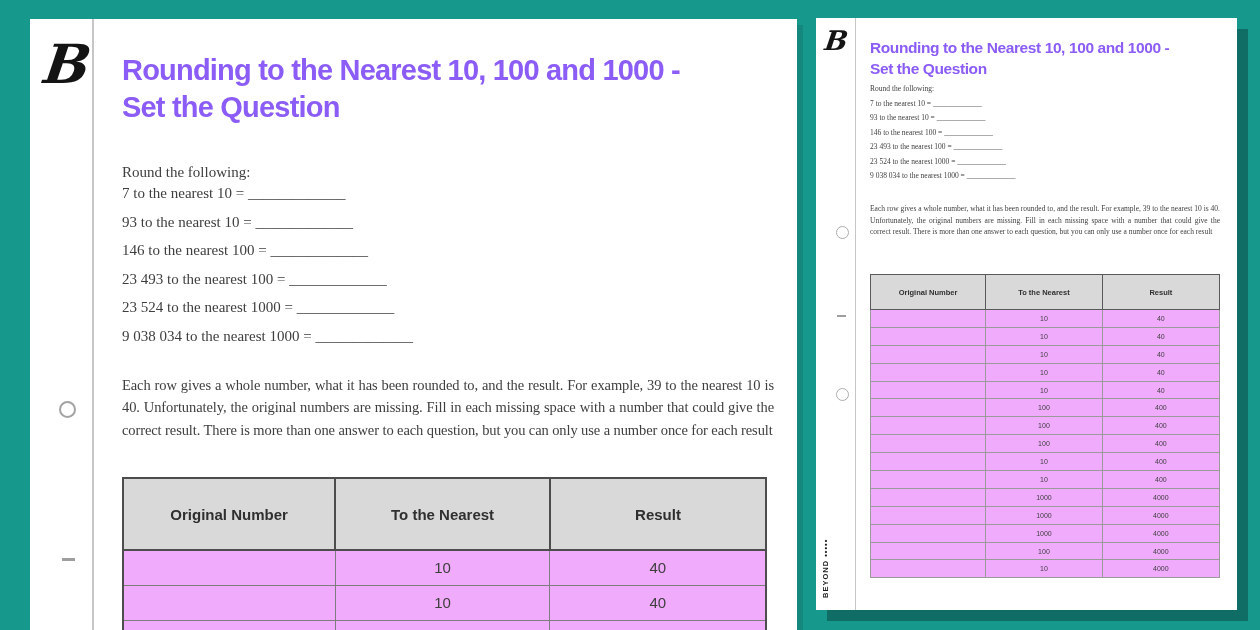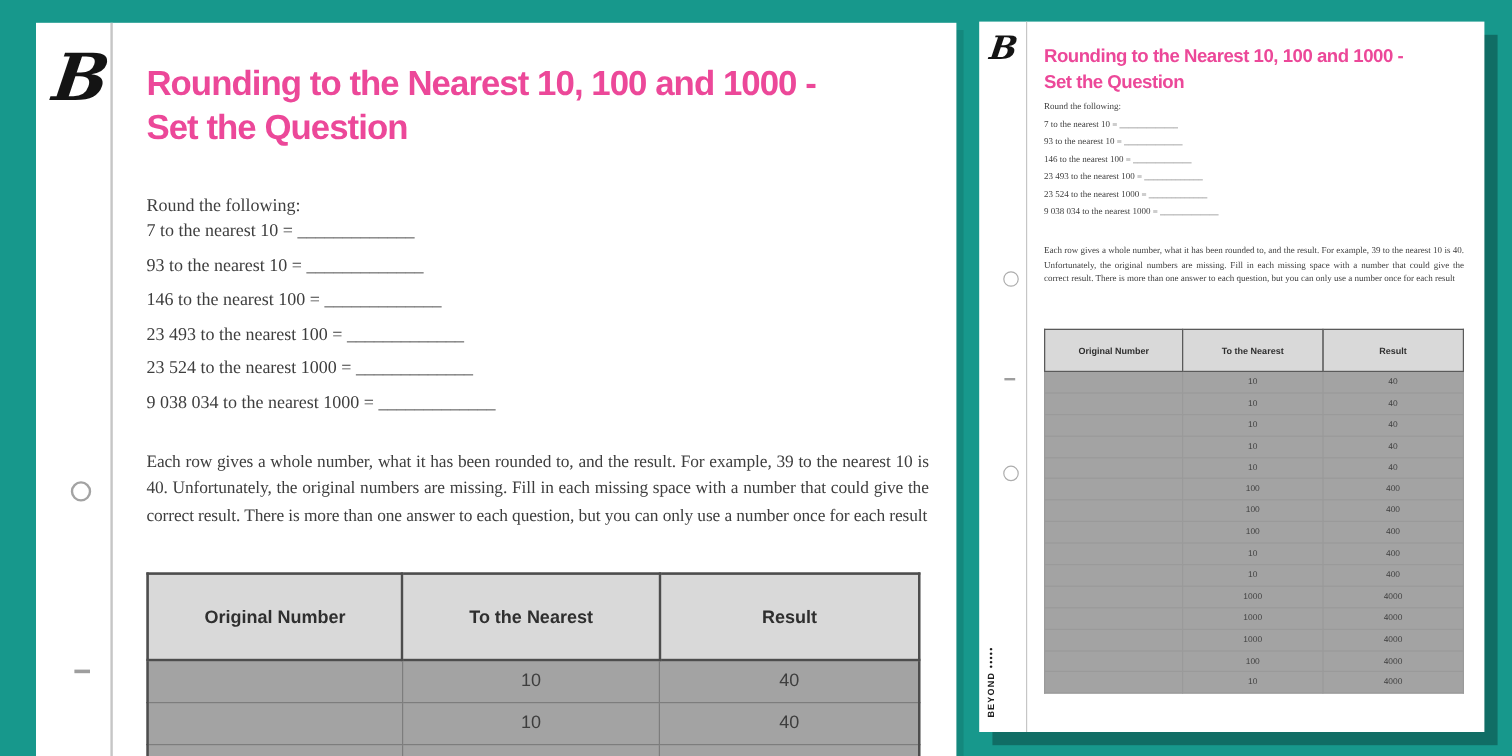--- a/index.html
+++ b/index.html
@@ -27,40 +27,40 @@
   .logo { position:absolute; font-family:"DejaVu Serif","Liberation Serif",serif;
           font-weight:bold; font-style:italic; color:#141414; transform:skewX(-8deg); line-height:1; }
   .page-a .logo { left:15px; top:18px; font-size:54px; }
   .page-b .logo { left:9px; top:9px; font-size:27px; }
 
   .brand-vert { position:absolute; left:5px; top:492px; height:88px; width:18px;
                 writing-mode:vertical-rl; transform:rotate(180deg);
                 font-size:7.5px; font-weight:bold; letter-spacing:1px; color:#1c1c1c; }
 
   
-  .title { position:absolute; font-weight:bold; color:#ec4899; white-space:nowrap; }
+  .title { position:absolute; font-weight:bold; color:#8b5cf6; white-space:nowrap; }
   .title span { display:block; }
   .page-a .title { left:92px; top:33px; font-size:29px; line-height:37px; letter-spacing:-0.8px; }
   .page-b .title { left:54px; top:20px; font-size:15.5px; line-height:20.5px; letter-spacing:-0.4px; }
 
   .intro, .questions, .instructions { position:absolute; color:#3e3e3e;font-family:Liberation Serif, serif; }
   .page-a .intro { left:92px; top:145px; font-size:15px; }
   .page-a .questions { left:92px; top:160px; font-size:15px; line-height:28.5px; }
   .page-a .instructions { left:92px; top:355px; width:652px; font-size:14.5px; line-height:22.3px;
                           letter-spacing:-0.1px; text-align:justify; }
   .page-b .intro { left:54px; top:66px; font-size:7.5px; }
   .page-b .questions { left:54px; top:79px; font-size:7.5px; line-height:14.4px; }
   .page-b .instructions { left:54px; top:185px; width:350px; font-size:7.5px; line-height:11.7px;
                           text-align:justify; }
 
   
   .tablewrap { position:absolute; }
   .page-a .tablewrap { left:92px; top:458px; }
   .page-b .tablewrap { left:54px; top:256px; }
-  .tablewrap table { border-collapse:collapse; table-layout:fixed; background:#a3a3a3; }
+  .tablewrap table { border-collapse:collapse; table-layout:fixed; background:#f0abfc; }
   .tablewrap th { background:#d9d9d9; font-weight:bold; text-align:center; color:#2f2f2f; }
   .tablewrap td { text-align:center; color:#3e3e3e;margin-left:20px; }
   .tablewrap th, .tablewrap td { overflow:hidden; }
   .tablewrap col.c1 { width:33%; } .tablewrap col.c2 { width:33.4%; } .tablewrap col.c3 { width:33.6%; }
 
   .page-a table { width:645px; border:2px solid #4d4d4d; }
   .page-a th { height:72px; font-size:15px; border:2px solid #4d4d4d; }
   .page-a td { height:35px; font-size:15px; border:1px solid #7d7d7d; }
 
   .page-b table { width:350px; border:1.5px solid #5a5a5a; }

